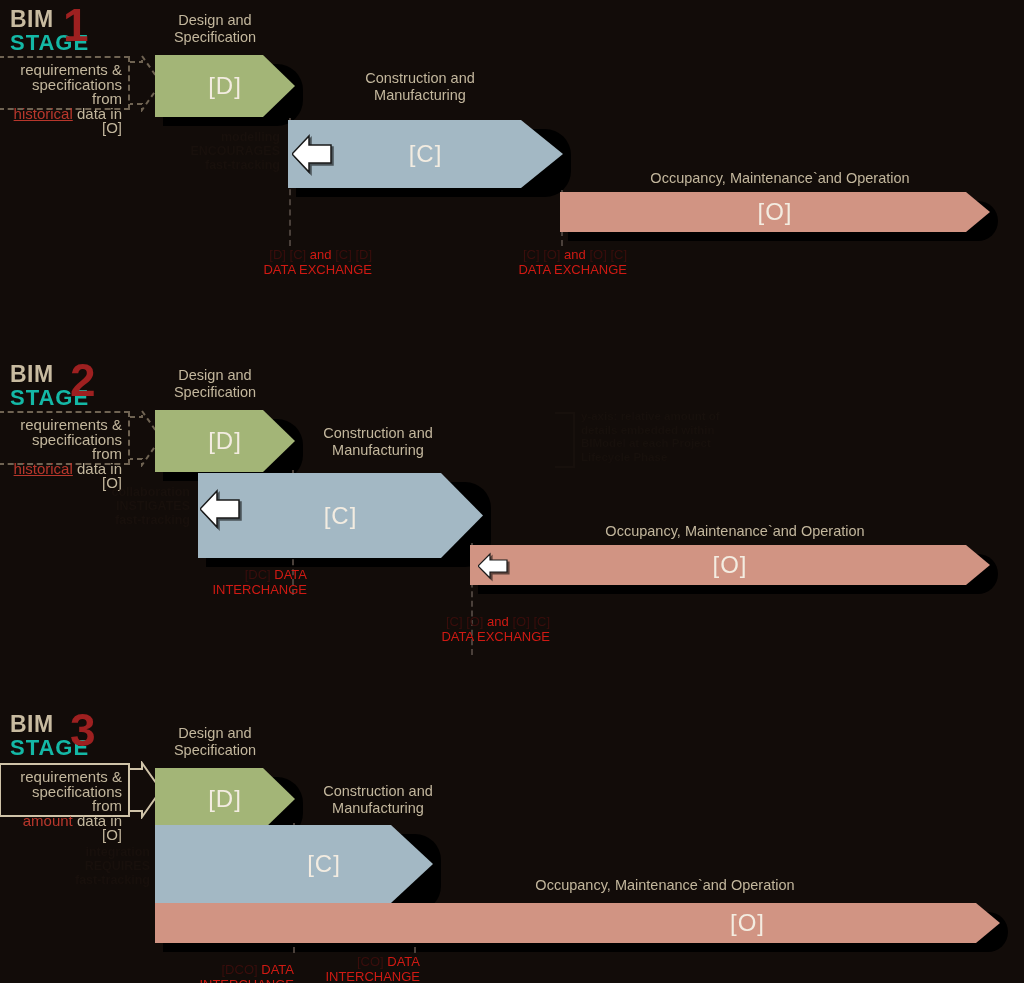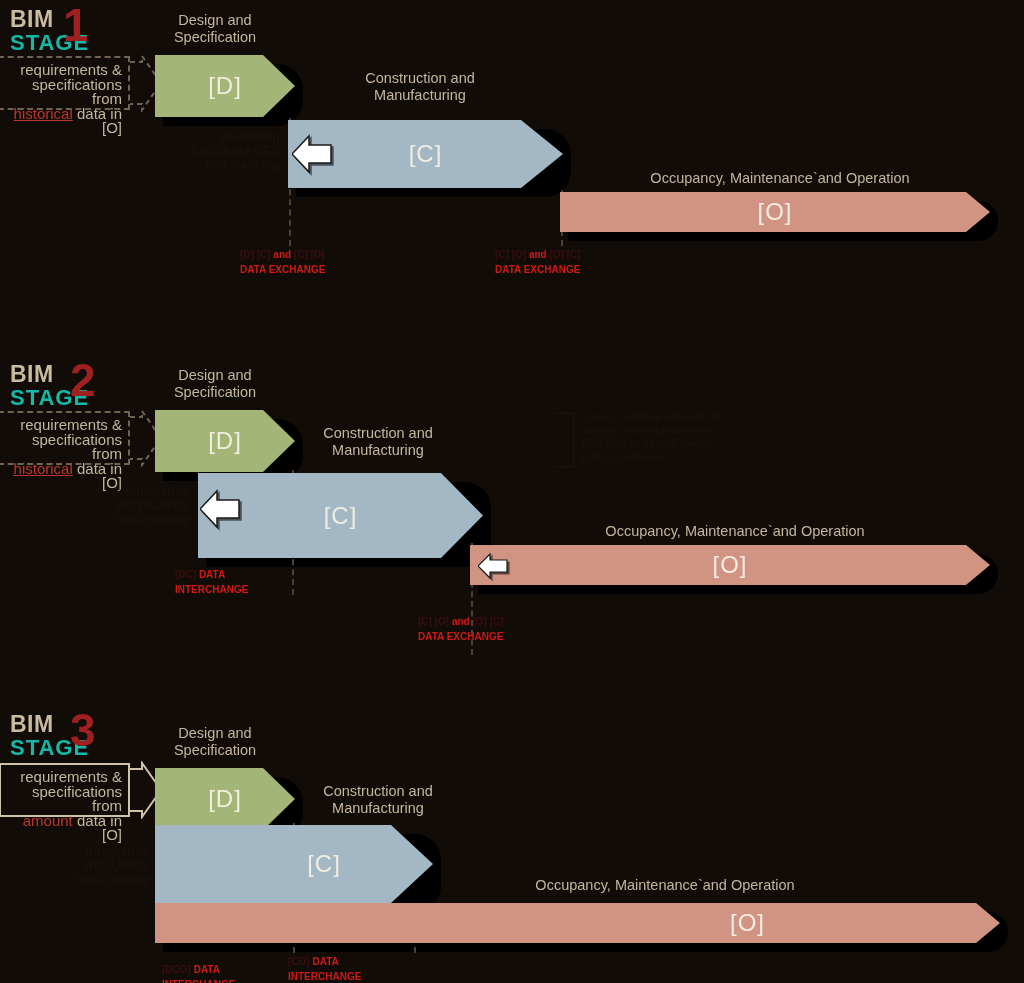--- a/index.html
+++ b/index.html
@@ -47,21 +47,21 @@
 
   
   .note{position:absolute;font-size:12.5px;line-height:14px;text-align:right;
         color:#18100c;font-weight:bold;}
   .note .em{display:block;}
 
   
   .vline{position:absolute;border-left:2px dashed #4a403a;}
 
   
-  .exch{position:absolute;text-align:left;font-size:10px;line-height:14.5px;font-weight:bold;}
+  .exch{position:absolute;text-align:right;font-size:13px;line-height:14.5px;font-weight:normal;}
   .exch .dk{color:#3a0e0c;}
   .exch .rd{color:#d01a13;}
   .exch .l2{display:block;color:#d01a13;}
 
   
   .yaxis{position:absolute;}
   .yaxis .brk{position:absolute;left:0;top:0;width:18px;height:52px;
               border:2px solid #17100c;border-left:none;}
   .yaxis .txt{position:absolute;left:26px;top:-2px;width:170px;font-size:11.5px;
               line-height:13.5px;color:#17100c;font-weight:bold;}

